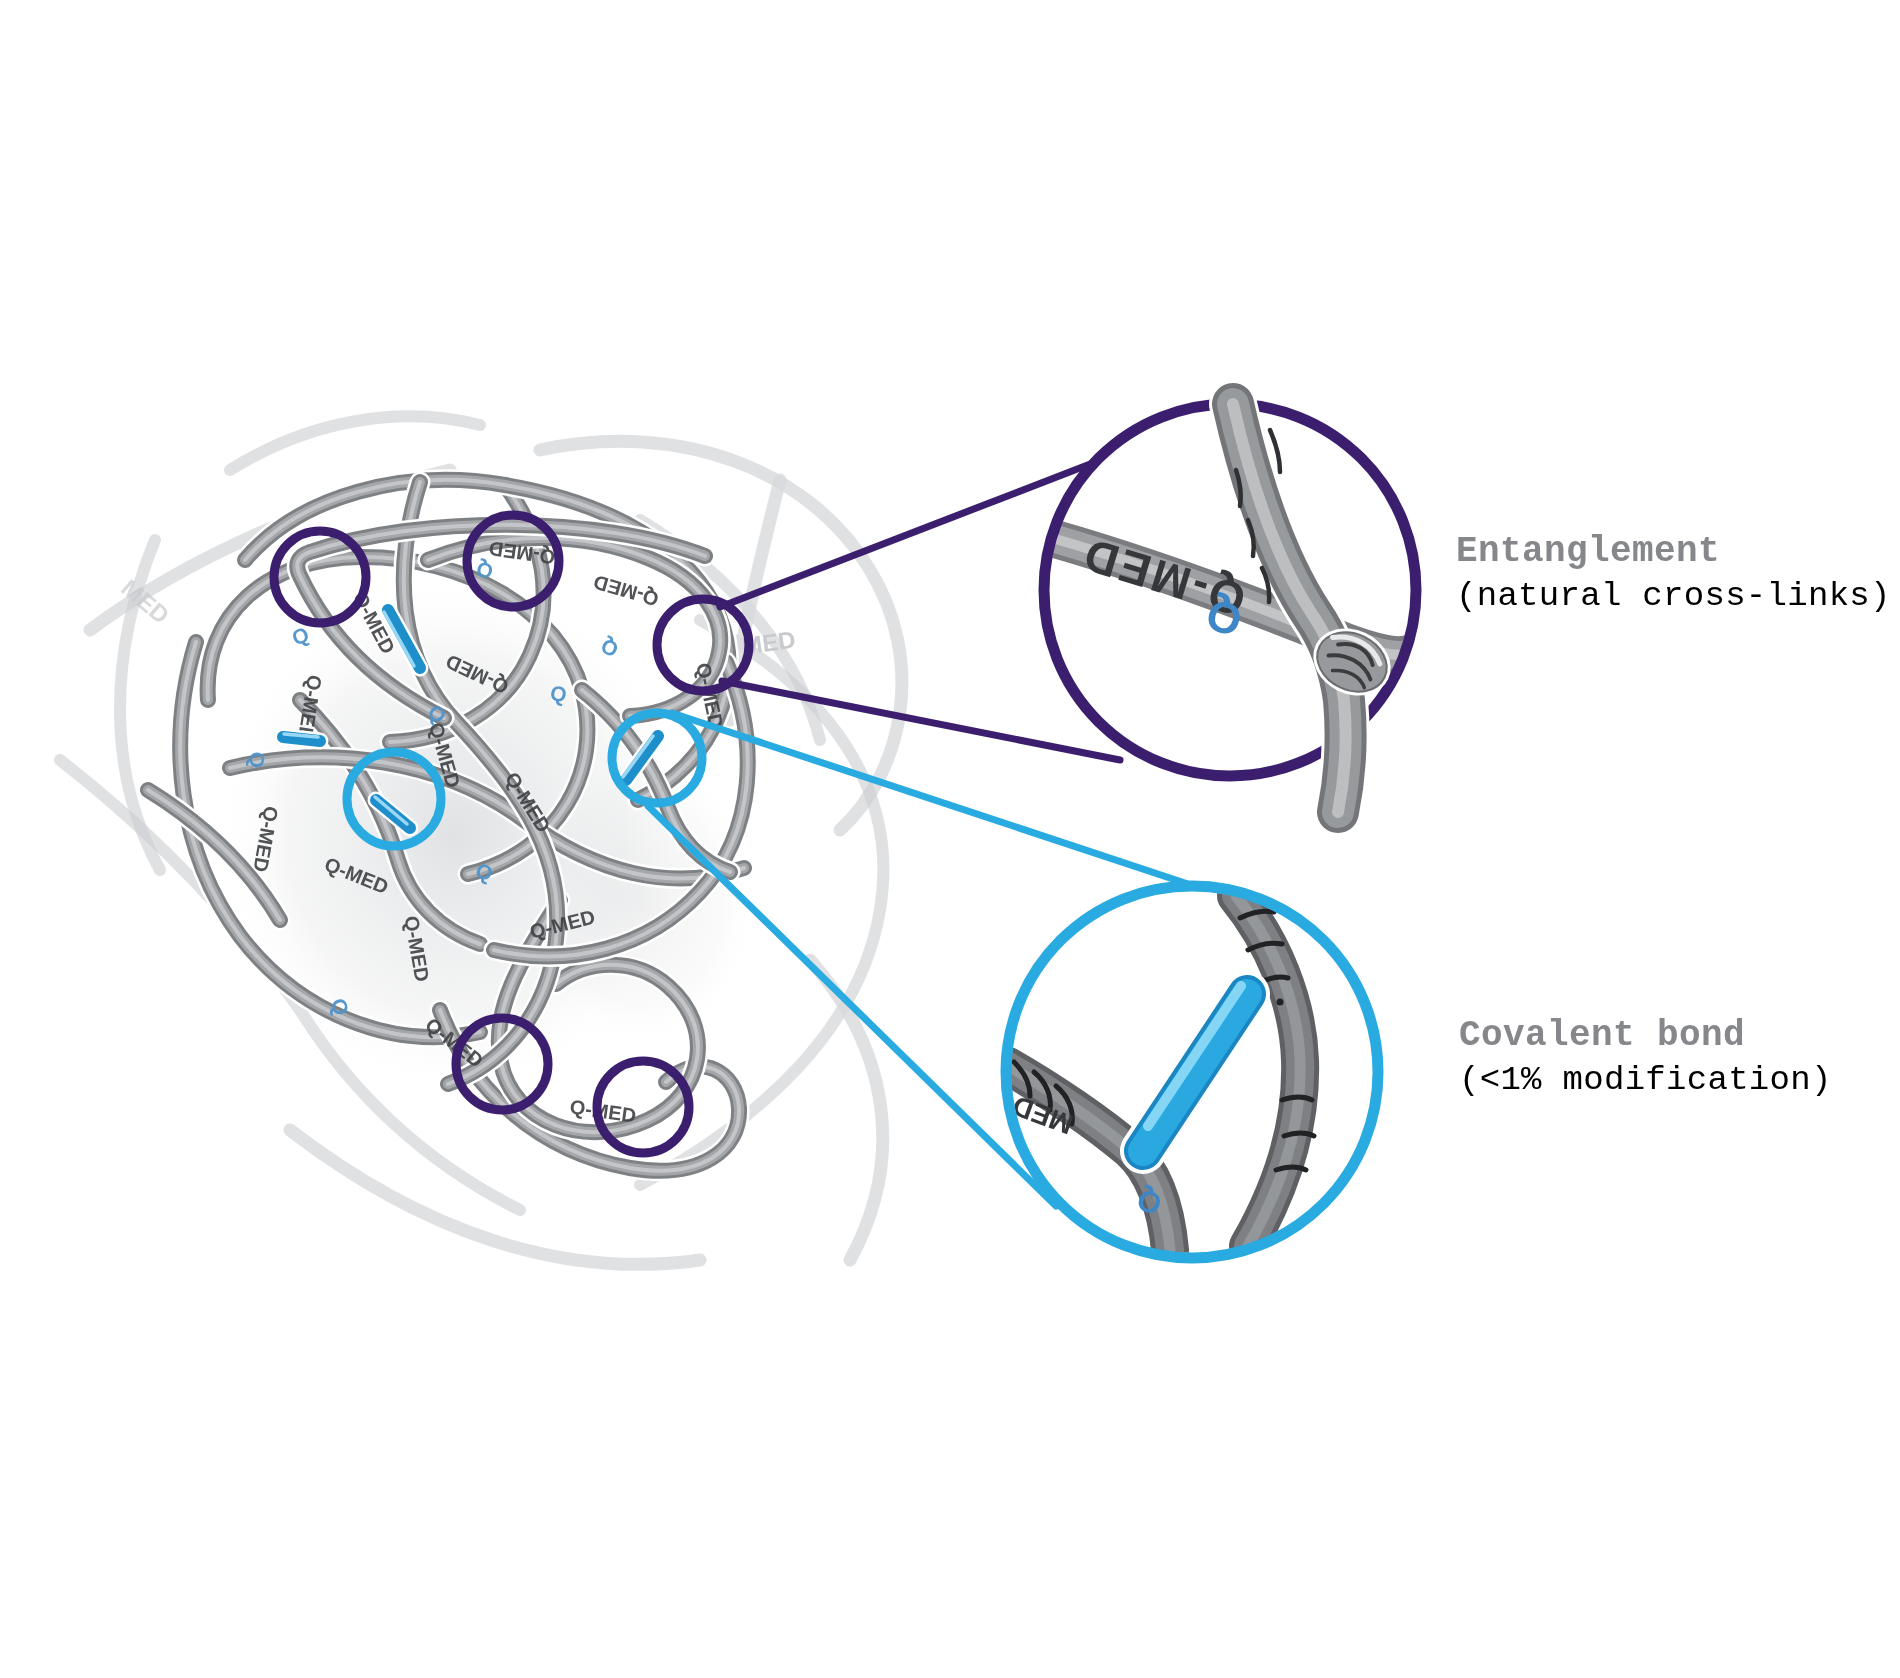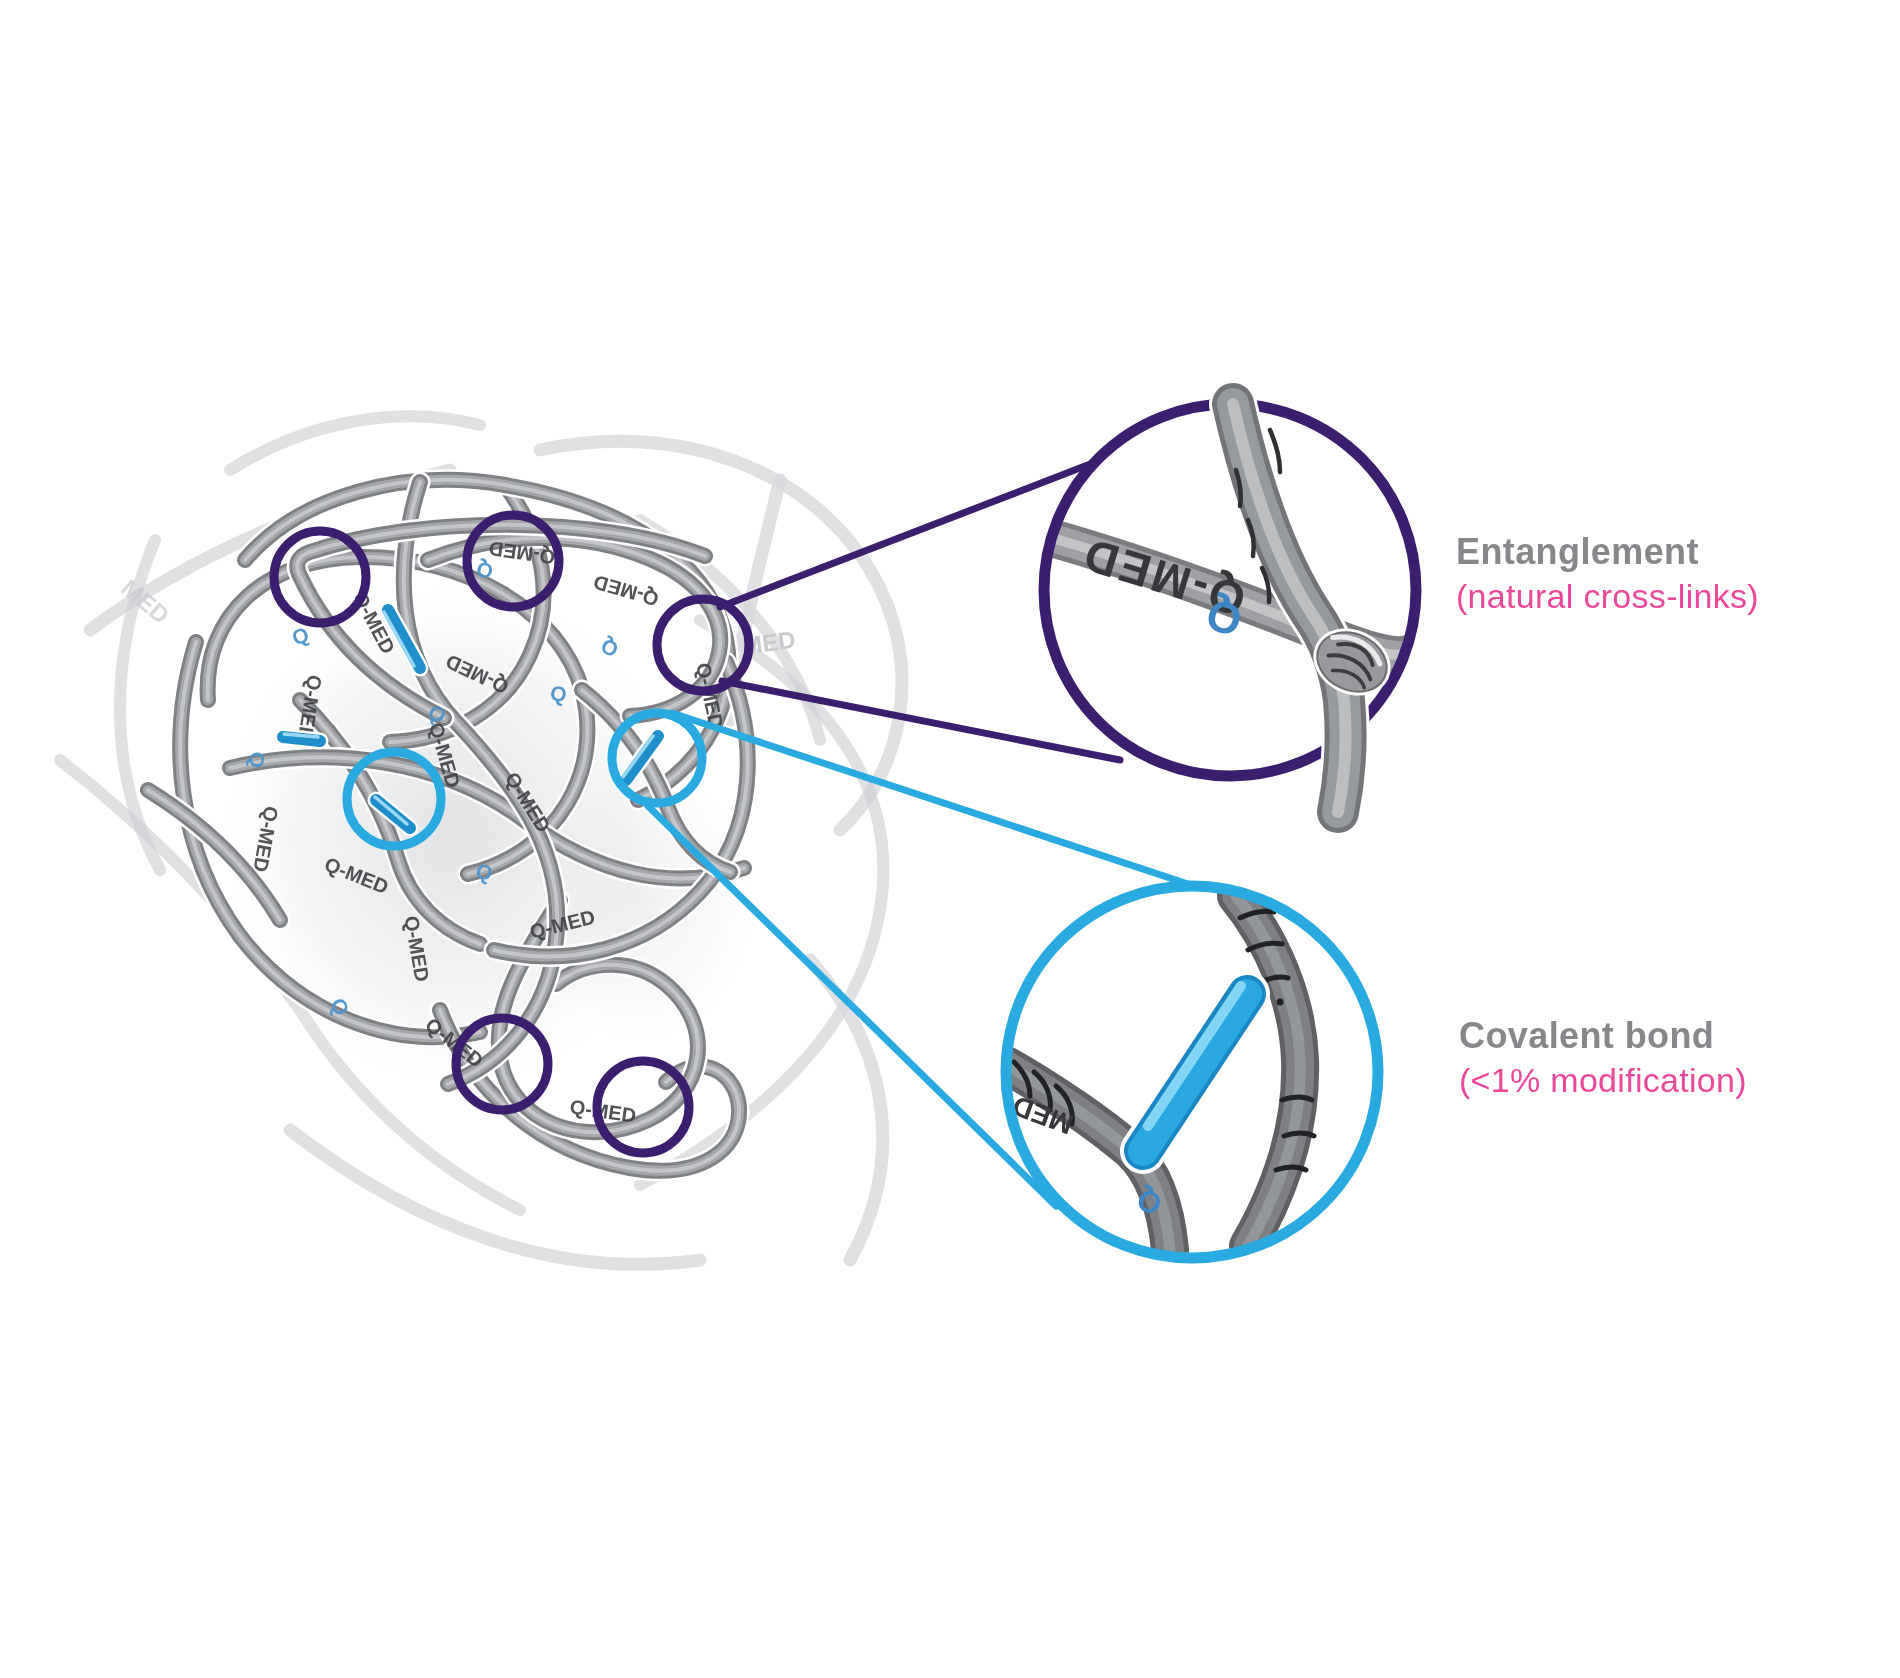--- a/index.html
+++ b/index.html
@@ -1,23 +1,23 @@
 <!DOCTYPE html>
 <html><head>
 <meta charset="utf-8">
 <style>
   html,body{margin:0;padding:0;background:#ffffff;}
   .stage{position:relative;width:1900px;height:1678px;background:#ffffff;overflow:hidden;
          font-family:"Liberation Sans", sans-serif;}
   .stage svg{position:absolute;left:0;top:0;}
 
   
-  .ann-label{position:absolute;white-space:nowrap;}
+  .ann-label{position:absolute;white-space:nowrap;font-family:Liberation Mono, monospace;}
   .ann-title{font-weight:bold;font-size:36px;line-height:44px;color:#85878A;letter-spacing:.4px;}
-  .ann-sub{font-weight:normal;font-size:34px;line-height:44px;color:#ec4899;letter-spacing:.3px;}
+  .ann-sub{font-weight:normal;font-size:34px;line-height:44px;color:#000000;letter-spacing:.3px;}
 
   
   .cw{fill:none;stroke:#ffffff;stroke-width:21px;stroke-linecap:round;}
   .cd{fill:none;stroke:#7E8184;stroke-width:16px;stroke-linecap:round;}
   .cm{fill:none;stroke:#A4A6A9;stroke-width:10px;stroke-linecap:round;}
   .ch{fill:none;stroke:#C7C9CB;stroke-width:4px;stroke-linecap:round;opacity:.9;}
 
   
   .cf{fill:none;stroke:#D8DADC;stroke-width:13px;stroke-linecap:round;opacity:.8;}
   .cf2{fill:none;stroke:#CBCDD0;stroke-width:12px;stroke-linecap:round;opacity:.6;}

